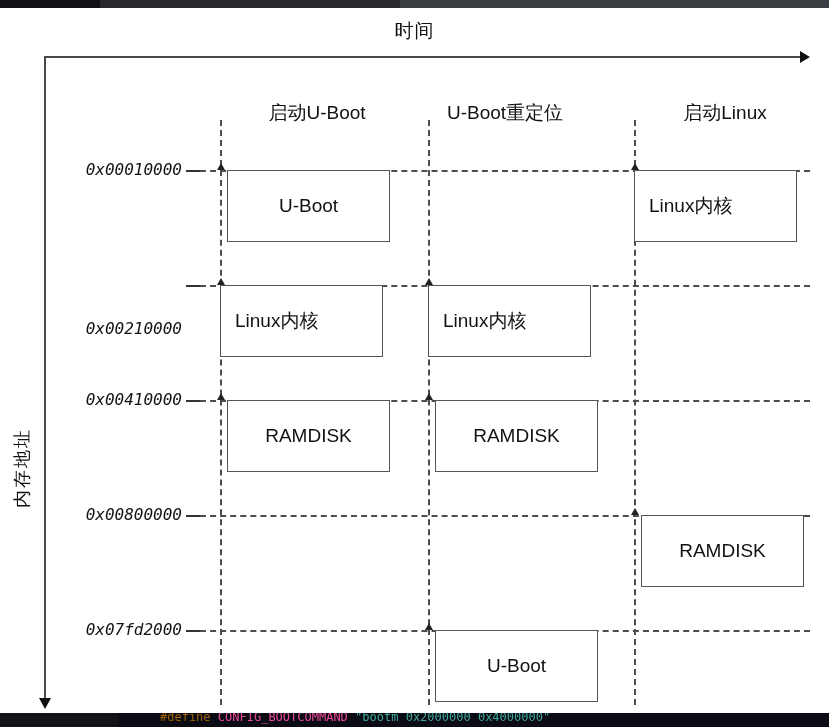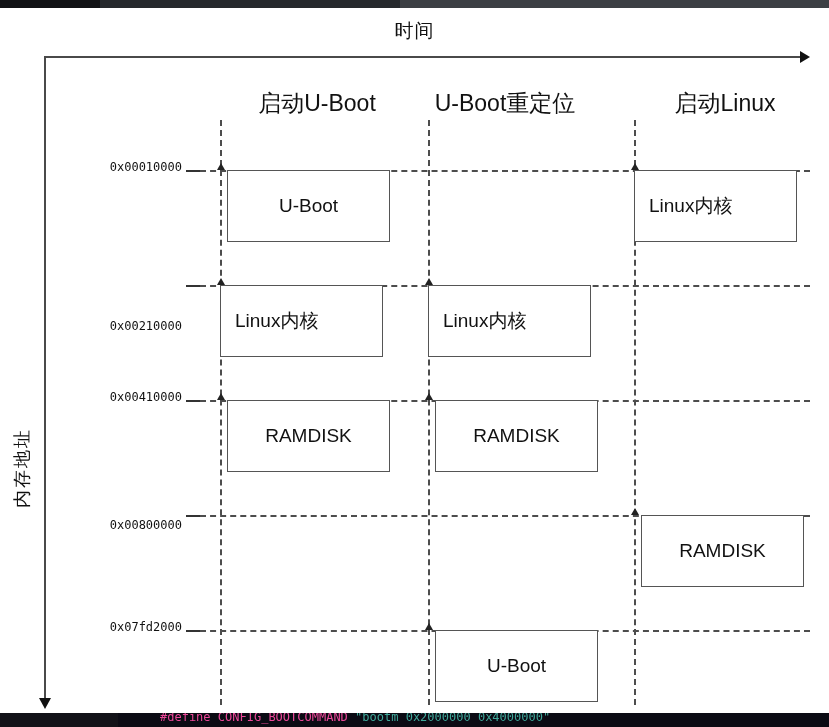--- a/index.html
+++ b/index.html
@@ -40,22 +40,22 @@
     border-top:11px solid #111;
   }
   .mem-title{
     position:absolute;left:-38px;top:448px;width:120px;text-align:center;
     font-size:18px;color:#111;letter-spacing:2px;
     transform:rotate(-90deg);transform-origin:center center;
   }
 
   
   .col-head{
-    position:absolute;top:80px;width:210px;text-align:center;
-    font-size:23px;color:#111;
+    position:absolute;top:92px;width:210px;text-align:center;
+    font-size:19px;color:#111;
   }
   .col-head.c0{left:212px;}
   .col-head.c1{left:400px;}
   .col-head.c2{left:620px;}
 
   
   .vline{
     position:absolute;top:112px;width:0;height:585px;
     border-left:2px dashed #4d4d4d;
   }
@@ -64,21 +64,21 @@
   .hline{
     position:absolute;left:200px;width:610px;height:0;
     border-top:2px dashed #4d4d4d;
   }
   .tick{
     position:absolute;width:14px;height:0;border-top:2px solid #333;left:186px;
   }
   .addr{
     position:absolute;width:150px;text-align:right;left:32px;
     font-family:"DejaVu Sans Mono","Liberation Mono",monospace;
-    font-size:12px;color:#111;
+    font-size:16px;color:#111;font-style:italic;
   }
   
   .cap{
     position:absolute;width:0;height:0;
     border-left:4px solid transparent;border-right:4px solid transparent;
     border-bottom:7px solid #222;
   }
 
   
   .block{
@@ -93,21 +93,21 @@
   
   .code-strip{
     position:absolute;left:0;top:713px;width:829px;height:14px;
     background:#0b0b14;overflow:hidden;
   }
   .code-strip .codeline{
     position:absolute;left:160px;top:-3px;white-space:pre;
     font-family:"DejaVu Sans Mono","Liberation Mono",monospace;
     font-size:12px;line-height:14px;
   }
-  .tok-pre{color:#ec4899;}
+  .tok-pre{color:#a16207;}
   .tok-id{color:#ec4899;text-align:right;}
   .tok-str{color:#3fa89a;}
   .code-strip .leftgut{
     position:absolute;left:0;top:0;width:118px;height:14px;background:#121218;
   }
 </style>
 </head>
 <body>
 
 <div id="page">
@@ -137,21 +137,21 @@
         <div class="tick" style="top: 162px;"></div>
         <div class="addr" style="top: 152px;">0x00010000</div>
         <div class="hline" style="top: 277px;"></div>
         <div class="tick" style="top: 277px;"></div>
         <div class="addr" style="top: 267px; margin-top: 44px;">0x00210000</div>
         <div class="hline" style="top: 392px;"></div>
         <div class="tick" style="top: 392px;"></div>
         <div class="addr" style="top: 382px;">0x00410000</div>
         <div class="hline" style="top: 507px;"></div>
         <div class="tick" style="top: 507px;"></div>
-        <div class="addr" style="top: 510px;">0x00800000</div>
+        <div class="addr" style="top: 497px;">0x00800000</div>
         <div class="hline" style="top: 622px;"></div>
         <div class="tick" style="top: 622px;"></div>
         <div class="addr" style="top: 612px;">0x07fd2000</div>
       </div>
     <div id="vlines">
         <div class="vline" style="left: 220px;"></div>
         <div class="vline" style="left: 428px;"></div>
         <div class="vline" style="left: 634px;"></div>
       </div>
     <div id="blocks">

